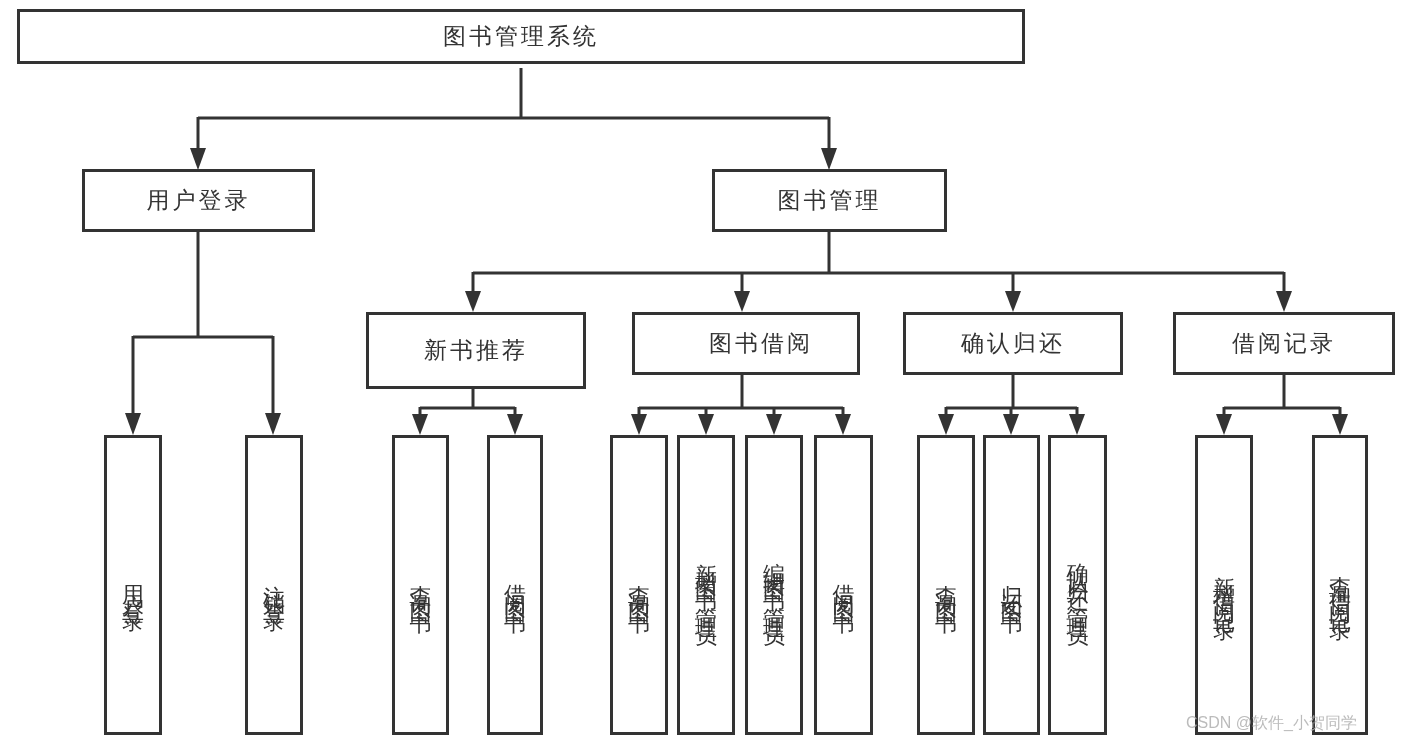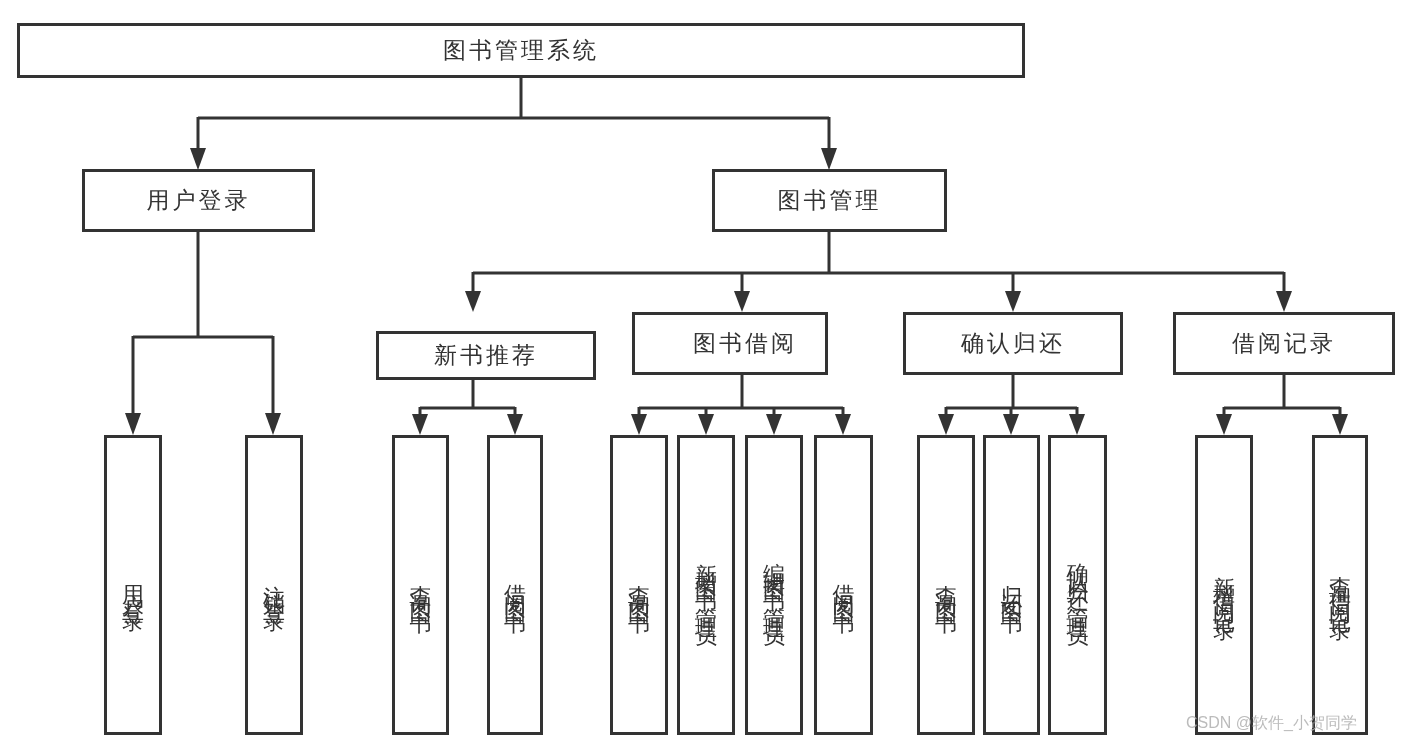--- a/index.html
+++ b/index.html
@@ -120,35 +120,35 @@
       <polygon points="766,414 782,414 774,435"></polygon>
       <polygon points="835,414 851,414 843,435"></polygon>
       <polygon points="938,414 954,414 946,435"></polygon>
       <polygon points="1003,414 1019,414 1011,435"></polygon>
       <polygon points="1069,414 1085,414 1077,435"></polygon>
       <polygon points="1216,414 1232,414 1224,435"></polygon>
       <polygon points="1332,414 1348,414 1340,435"></polygon>
     </g>
   </svg>
 
-  <div class="node h-node" style="left:17px; top:23px; width:1008px; height:55px;">
+  <div class="node h-node" style="left:17px; top:9px; width:1008px; height:55px;">
     <span>图书管理系统</span>
   </div>
 
   <div class="node h-node" style="left:82px; top:169px; width:233px; height:63px;">
     <span>用户登录</span>
   </div>
   <div class="node h-node" style="left:712px; top:169px; width:235px; height:63px;">
     <span>图书管理</span>
   </div>
 
-  <div class="node h-node" style="left:376px; top:312px; width:220px; height:49px;margin-top:19px;">
+  <div class="node h-node" style="left:366px; top:312px; width:220px; height:77px;">
     <span>新书推荐</span>
   </div>
-  <div class="node h-node" style="left:632px; top:312px; width:196px; height:63px;padding-left:30px;">
+  <div class="node h-node" style="left:632px; top:312px; width:228px; height:63px;padding-left:30px;">
     <span>图书借阅</span>
   </div>
   <div class="node h-node" style="left:903px; top:312px; width:220px; height:63px;">
     <span>确认归还</span>
   </div>
   <div class="node h-node" style="left:1173px; top:312px; width:222px; height:63px;">
     <span>借阅记录</span>
   </div>
 
   <div class="node leaf" style="left:104px; width:58px;">

